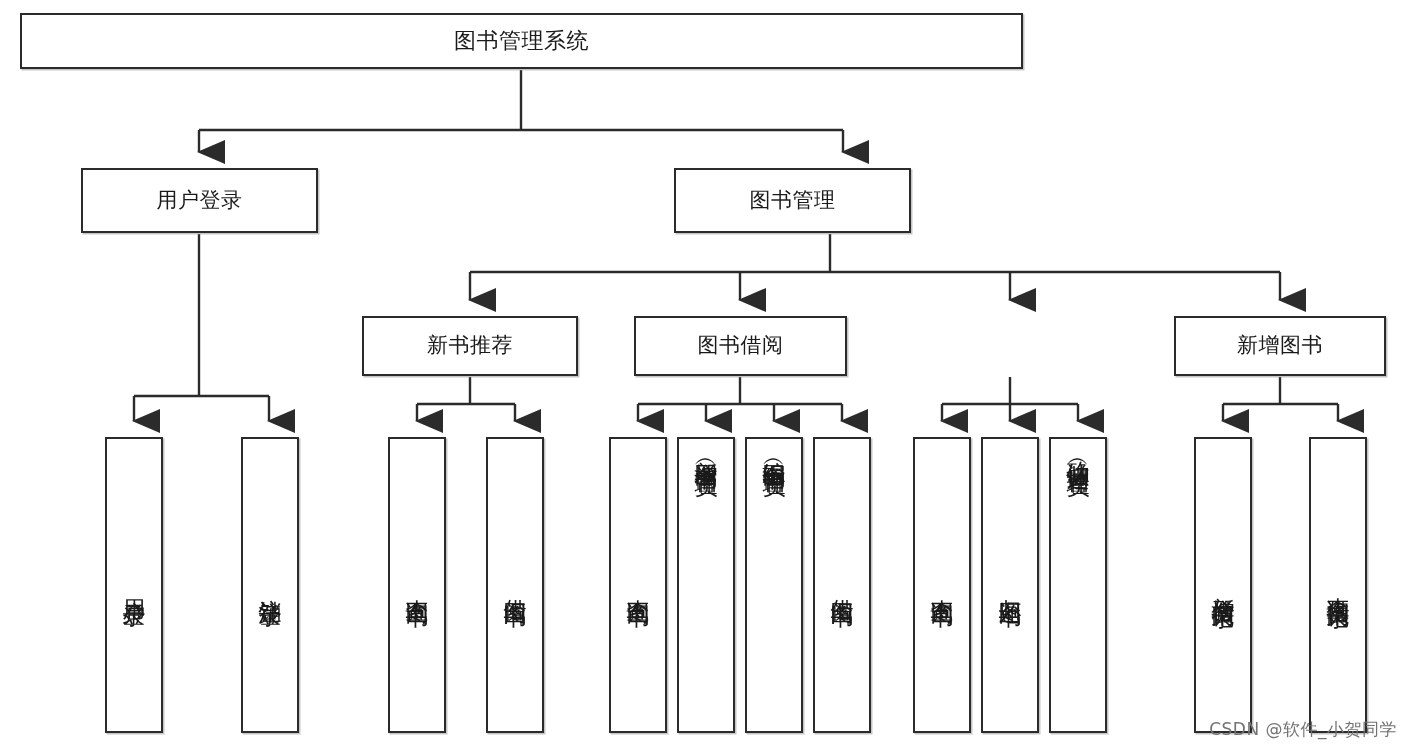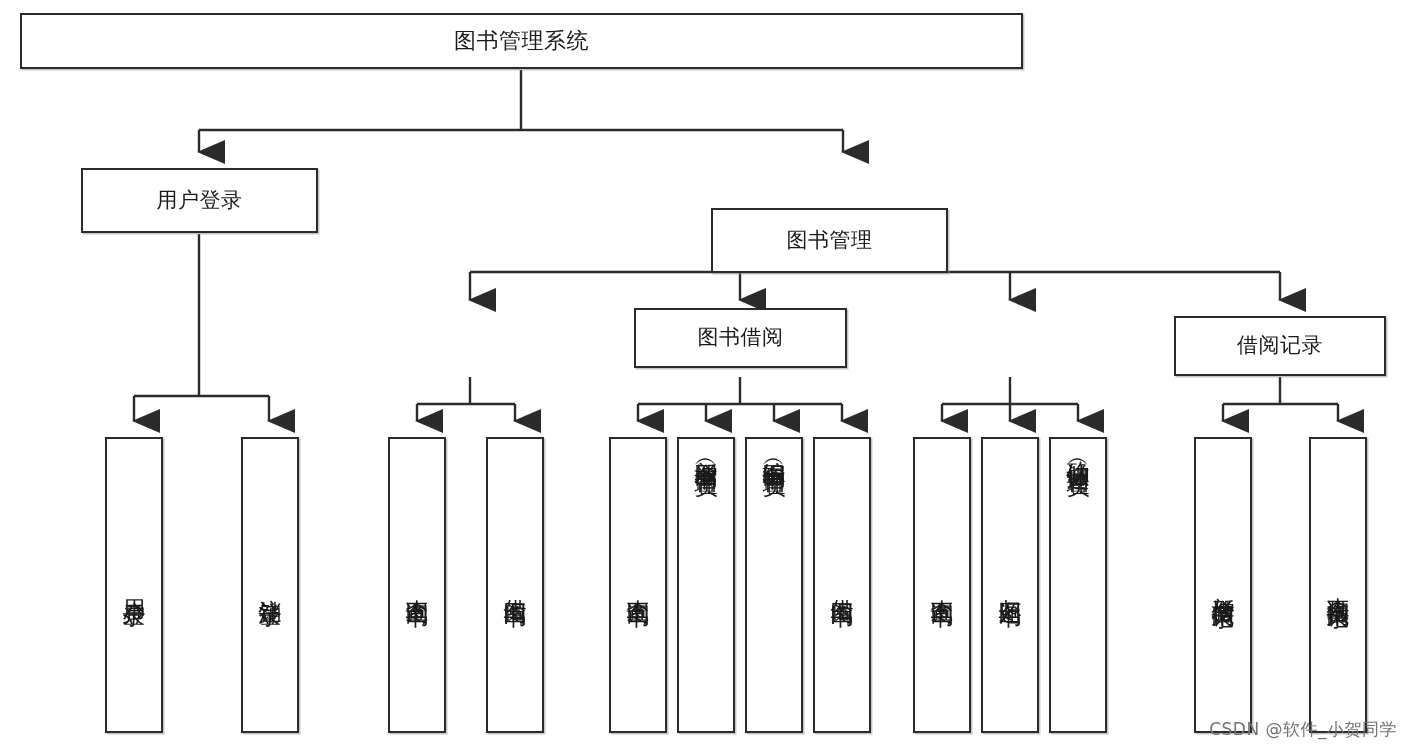--- a/index.html
+++ b/index.html
@@ -149,32 +149,35 @@
   </svg>
 
   <div class="node horiz root" style="left:20px; top:13px; width:1003px; height:56px;">
     <span class="lbl">图书管理系统</span>
   </div>
 
   <div class="node horiz" style="left:81px; top:168px; width:237px; height:65px;">
     <span class="lbl">用户登录</span>
   </div>
 
-  <div class="node horiz" style="left:711px; top:168px; width:237px; height:65px;margin-top:40px;">
+  <div class="node horiz" style="left:674px; top:168px; width:237px; height:65px;">
     <span class="lbl">图书管理</span>
   </div>
 
-
-  <div class="node horiz" style="left:634px; top:308px; width:213px; height:60px;">
+  <div class="node horiz" style="left:362px; top:316px; width:216px; height:60px;">
+    <span class="lbl">新书推荐</span>
+  </div>
+
+  <div class="node horiz" style="left:634px; top:316px; width:213px; height:60px;">
     <span class="lbl">图书借阅</span>
   </div>
 
 
   <div class="node horiz" style="left:1174px; top:316px; width:212px; height:60px;">
-    <span class="lbl">借阅记录</span>
+    <span class="lbl">新增图书</span>
   </div>
 
   <div class="node vert mid" style="left:105px; top:437px; width:58px; height:296px;">
     <span class="lbl">用户登录</span>
   </div>
 
   <div class="node vert mid" style="left:241px; top:437px; width:58px; height:296px;">
     <span class="lbl">注销登录</span>
   </div>
 

